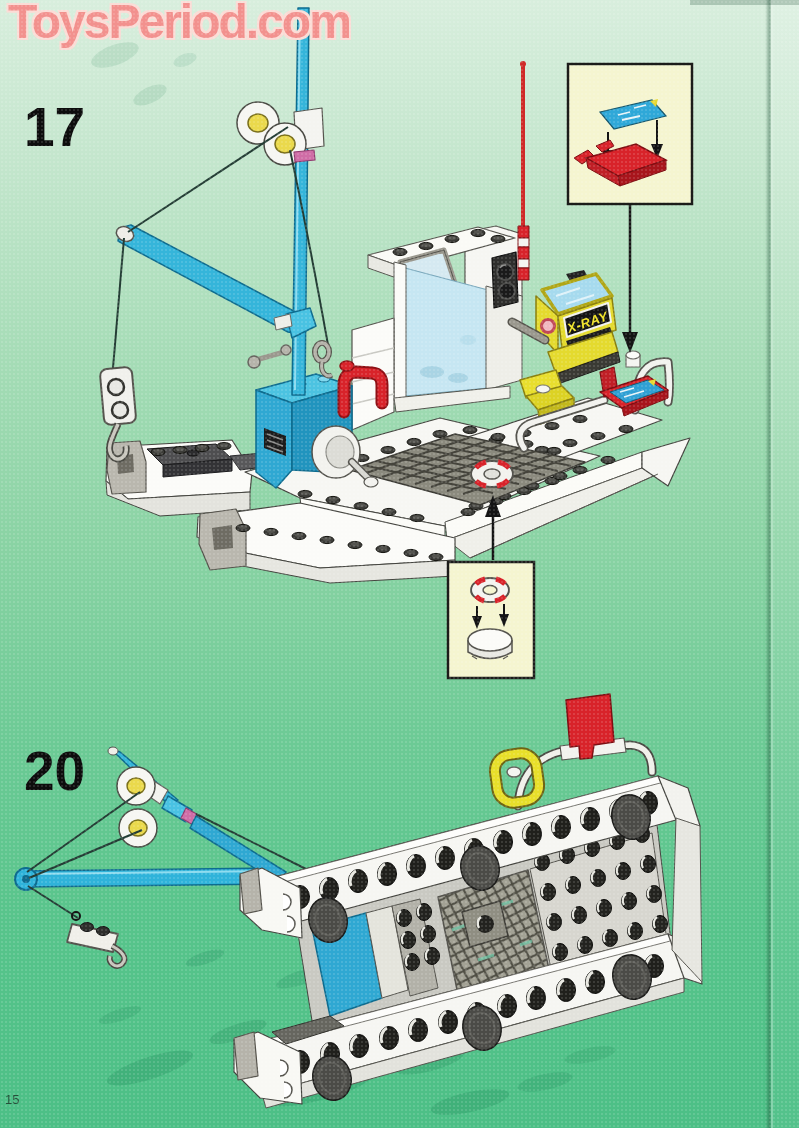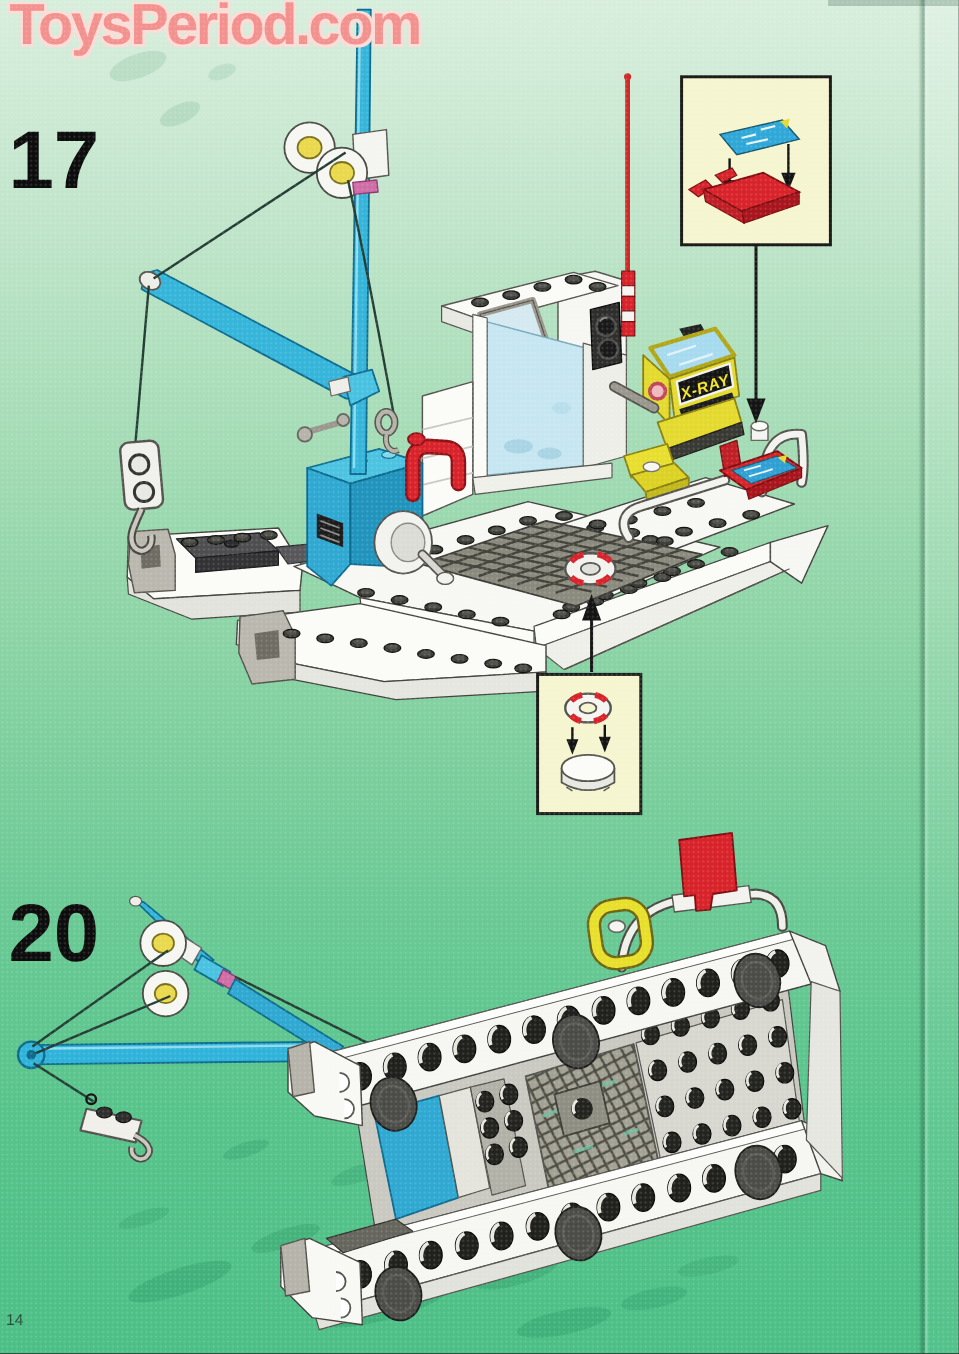--- a/index.html
+++ b/index.html
@@ -13,21 +13,21 @@
     background-image:radial-gradient(rgba(255,255,255,.28) .8px,transparent 1px);
     background-size:4px 4px;
   }
   .illustrations{position:absolute;inset:0;}
   .watermark{
     position:absolute;left:8px;top:-6px;
     font-size:48px;font-weight:bold;letter-spacing:-2px;color:#f2918e;
     text-shadow:2px 2px 0 #fbdcd6,-2px -2px 0 #fbdcd6,2px -2px 0 #fbdcd6,-2px 2px 0 #fbdcd6,0 0 3px #fbdcd6;
   }
   .step-num{
-    position:absolute;left:7px;font-size:68px;font-weight:bold;color:#0d0d0d;line-height:1;text-align:center;
+    position:absolute;left:24px;font-size:55px;font-weight:bold;color:#0d0d0d;line-height:1;text-align:center;
   }
   .step-17{top:100px;}
   .step-18{top:744px;}
   .page-num{position:absolute;left:5px;top:1092px;font-size:13px;color:#25503a;}
   .fold-shadow{position:absolute;top:0;left:765px;width:6px;height:1128px;
     background:linear-gradient(90deg,rgba(20,70,45,0) 0%,rgba(20,70,45,.38) 75%,rgba(20,70,45,.15) 100%);}
   .fold-highlight{position:absolute;top:0;left:771px;width:2px;height:1128px;background:rgba(255,255,255,.32);}
   .edge-strip{position:absolute;top:0;left:773px;width:26px;height:1128px;
     background:linear-gradient(180deg,rgba(255,255,255,.18),rgba(255,255,255,.04));}
   .top-edge{position:absolute;top:0;left:690px;width:109px;height:5px;background:rgba(15,60,35,.22);}
@@ -546,20 +546,20 @@
         <rect x="496" y="754" width="42" height="48" rx="16" fill="none" stroke="#6e6414" stroke-width="12" transform="rotate(-8 517 778)"></rect>
         <rect x="496" y="754" width="42" height="48" rx="16" fill="none" stroke="#e8df2a" stroke-width="8" transform="rotate(-8 517 778)"></rect>
         <ellipse cx="514" cy="772" rx="7" ry="5" fill="#f4f4f0" stroke="#66655f" stroke-width="1.5"></ellipse>
       </g>
     </g>
   </svg>
 
   <div class="watermark">ToysPeriod.com</div>
   <div class="step-num step-17">17</div>
   <div class="step-num step-18">20</div>
-  <div class="page-num">14</div>
+  <div class="page-num">15</div>
 
   <div class="fold-shadow"></div>
   <div class="fold-highlight"></div>
   <div class="edge-strip"></div>
   <div class="top-edge"></div>
   <div class="texture"></div>
 </div>
 
 </body></html>

